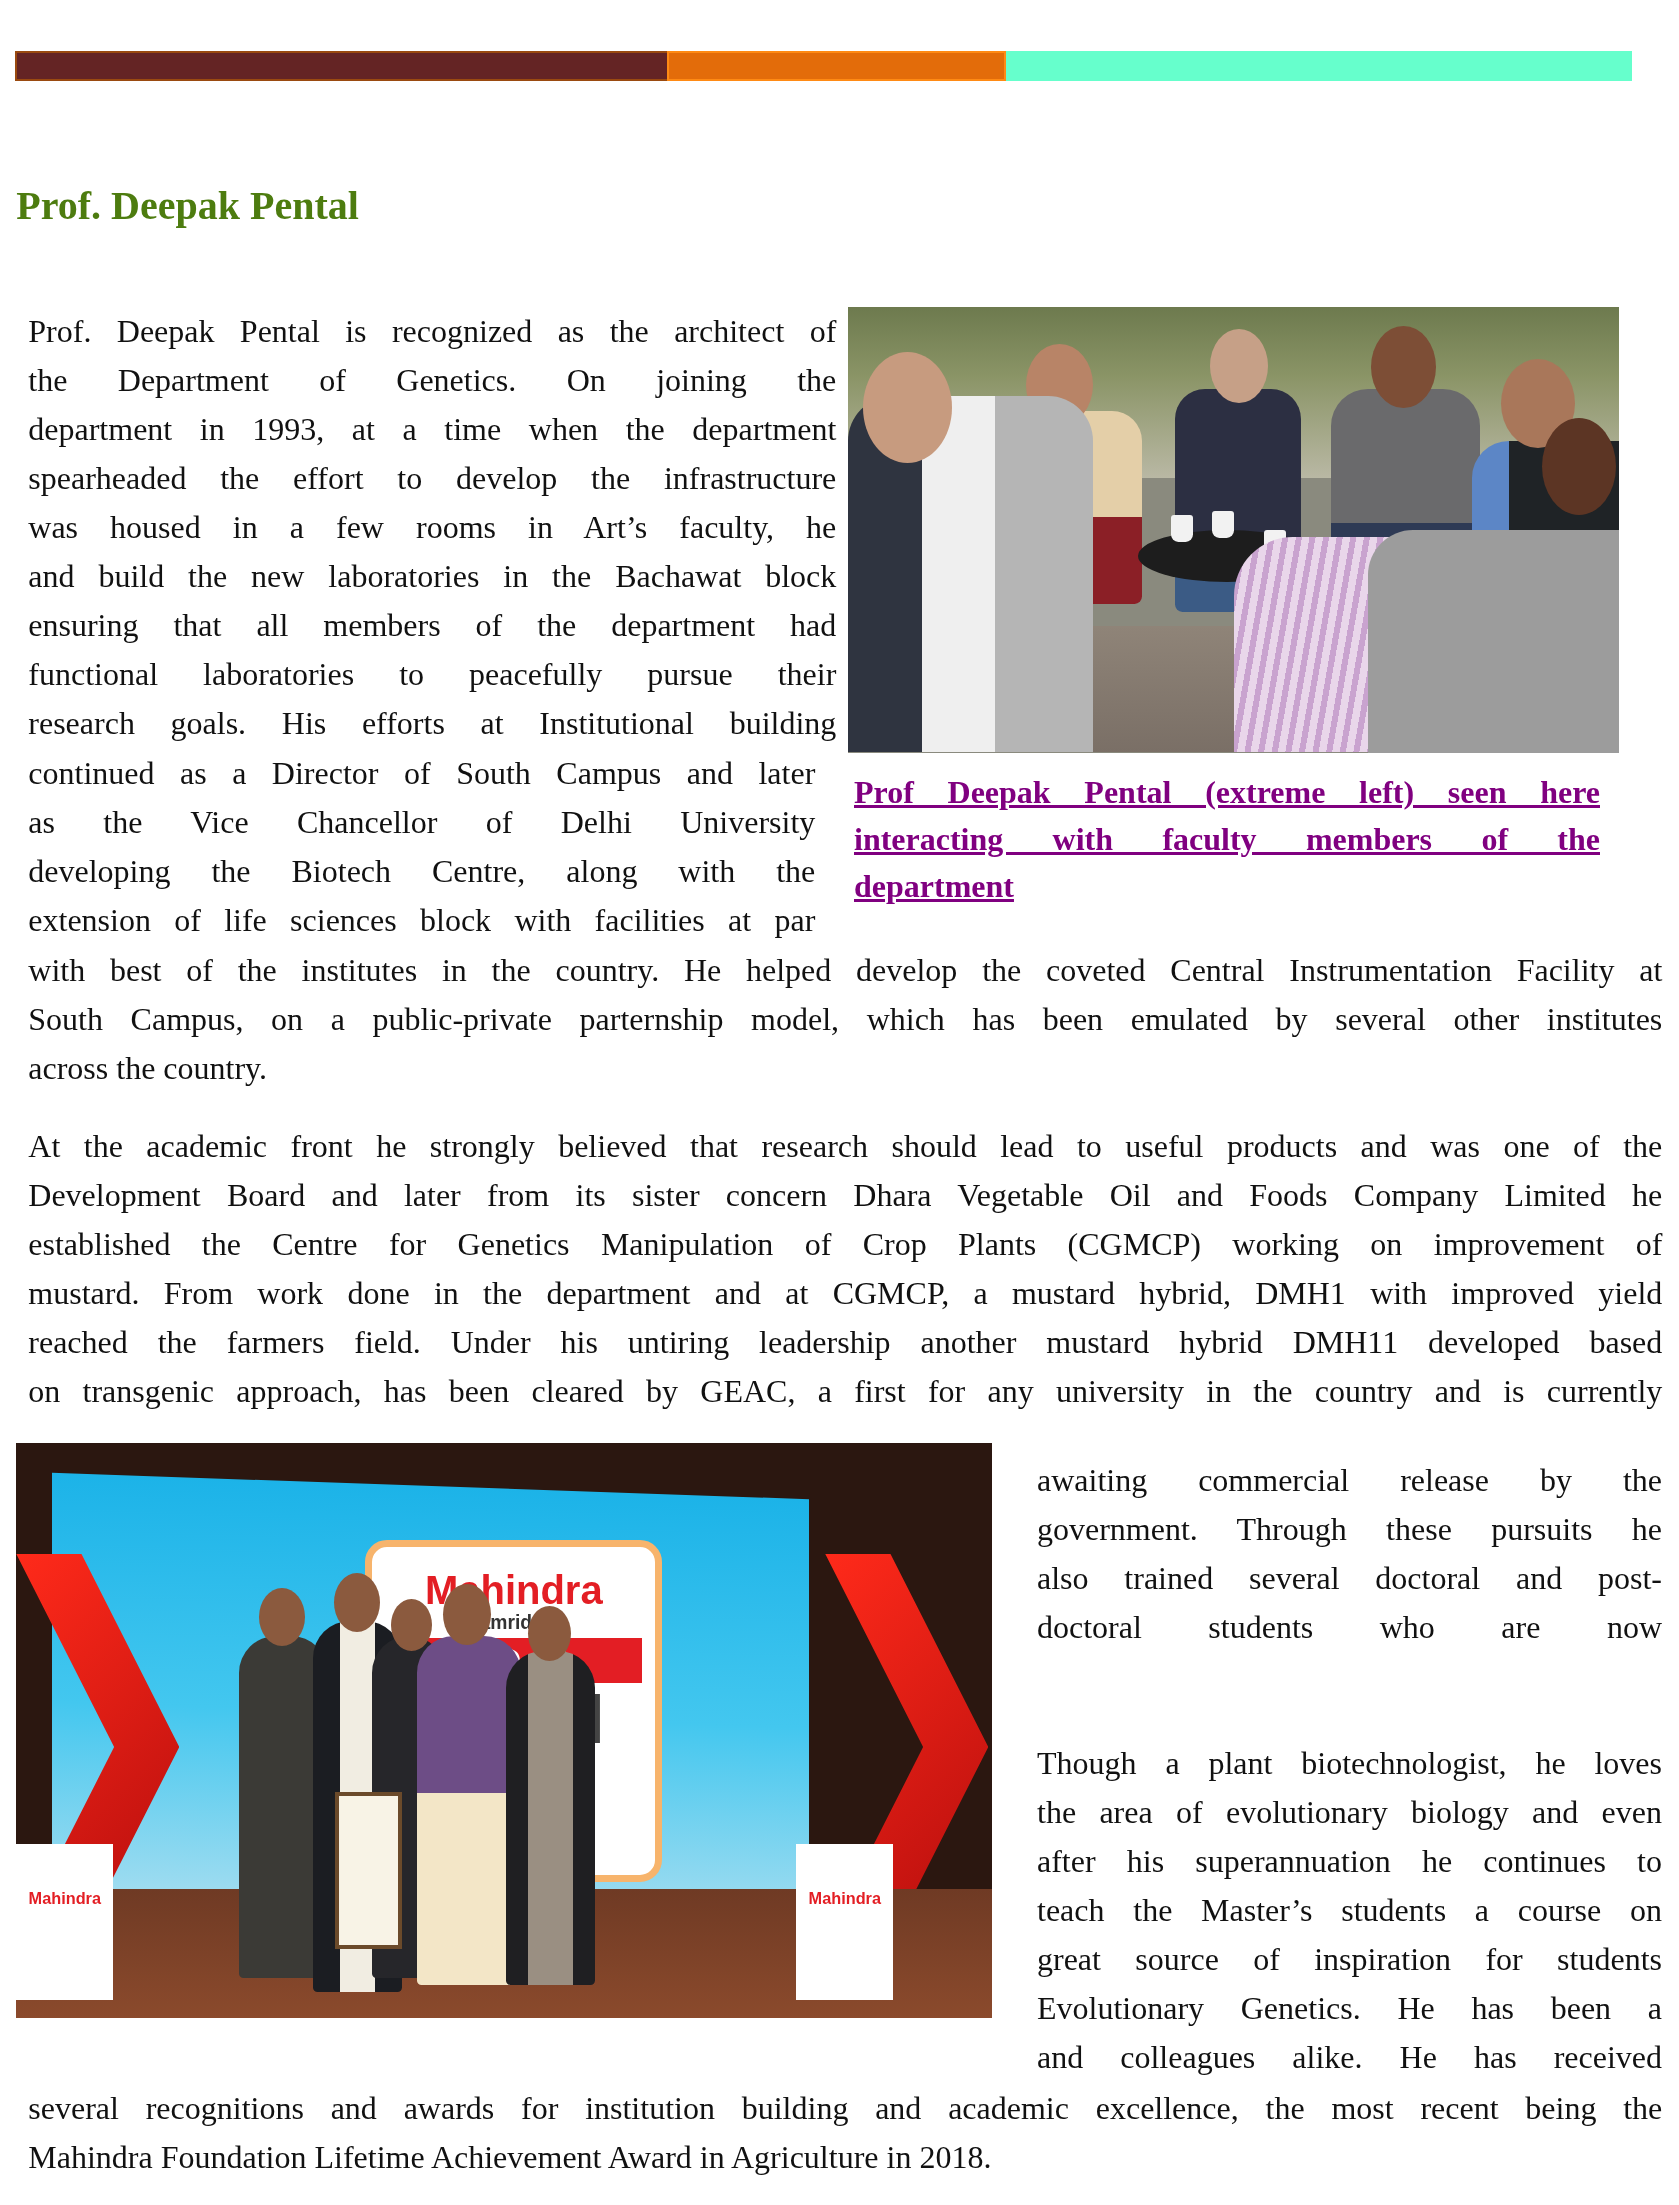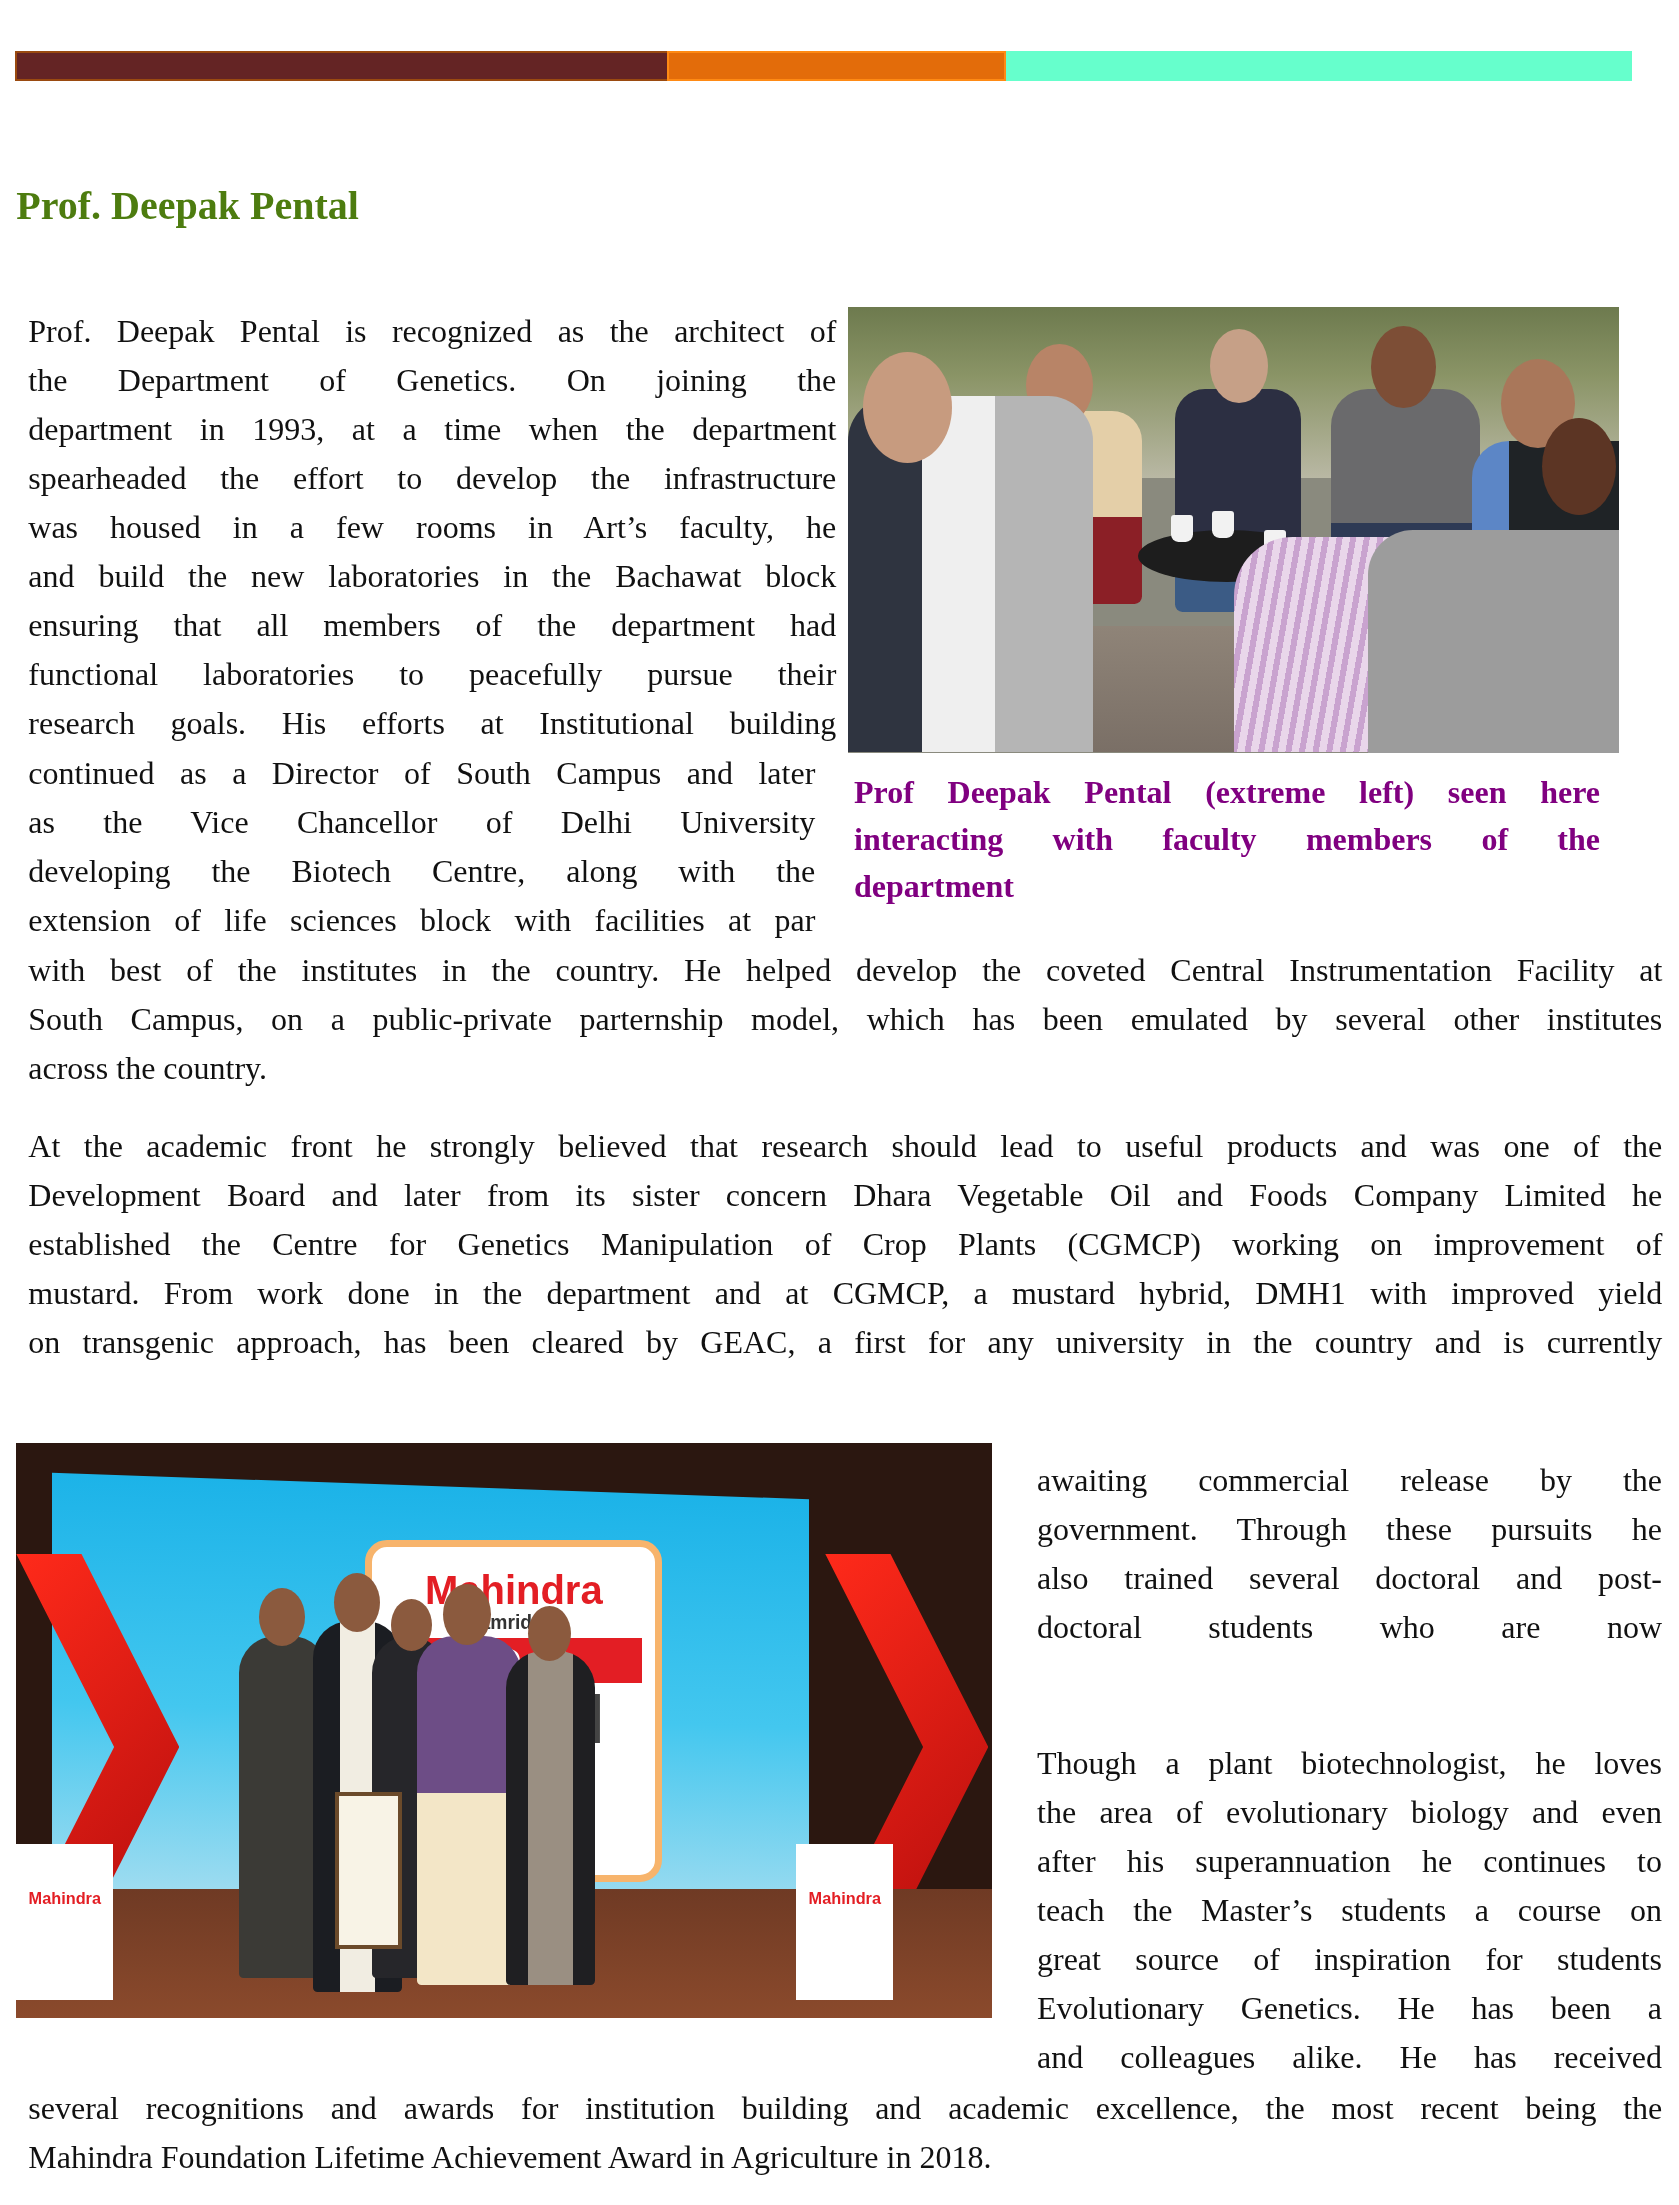--- a/index.html
+++ b/index.html
@@ -99,20 +99,21 @@
     position: absolute;
     left: 854px;
     top: 769px;
     width: 746px;
     margin: 0;
     font-family: "Liberation Serif", "DejaVu Serif", serif;
     font-weight: bold;
     font-size: 32px;
     line-height: 47px;
     color: #800080;
+    text-decoration: underline;
   }
   .caption .line { height: 47px; }
 
   .photo-award {
     left: 16.3px; top: 1443px; width: 976px; height: 575px;
     background: #2b1710;
   }
   .photo-award .screen {
     position: absolute; left: 36px; top: 43px; width: 757px; height: 416px;
     background: linear-gradient(180deg,#1cb3e8 0%, #43c7ef 55%, #9fdcf0 100%);
@@ -201,20 +202,21 @@
   <span class="line">with best of the institutes in the country. He helped develop the coveted Central Instrumentation Facility at</span>
   <span class="line">South Campus, on a public-private parternship model, which has been emulated by several other institutes</span>
   <span class="line last">across the country.</span>
 </div>
 
 <div class="txt" style="left:16.3px; top:1110px; width:1634px;">
   <span class="line">At the academic front he strongly believed that research should lead to useful products and was one of the</span>
   <span class="line">Development Board and later from its sister concern Dhara Vegetable Oil and Foods Company Limited he</span>
   <span class="line">established the Centre for Genetics Manipulation of Crop Plants (CGMCP) working on improvement of</span>
   <span class="line">mustard. From work done in the department and at CGMCP, a mustard hybrid, DMH1 with improved yield</span>
+  <span class="line">reached the farmers field. Under his untiring leadership another mustard hybrid DMH11 developed based</span>
   <span class="line">on transgenic approach, has been cleared by GEAC, a first for any university in the country and is currently</span>
 </div>
 
 <div class="photo photo-award" title="Award ceremony on stage at Mahindra Samriddhi India Agri Awards">
   <div class="screen"></div>
   <div class="chev" style="left:0px;"></div>
   <div class="chev" style="left:809px;"></div>
   <div class="logo">
     <div class="brand">Mahindra</div>
     <div class="sub">Samriddhi</div>

